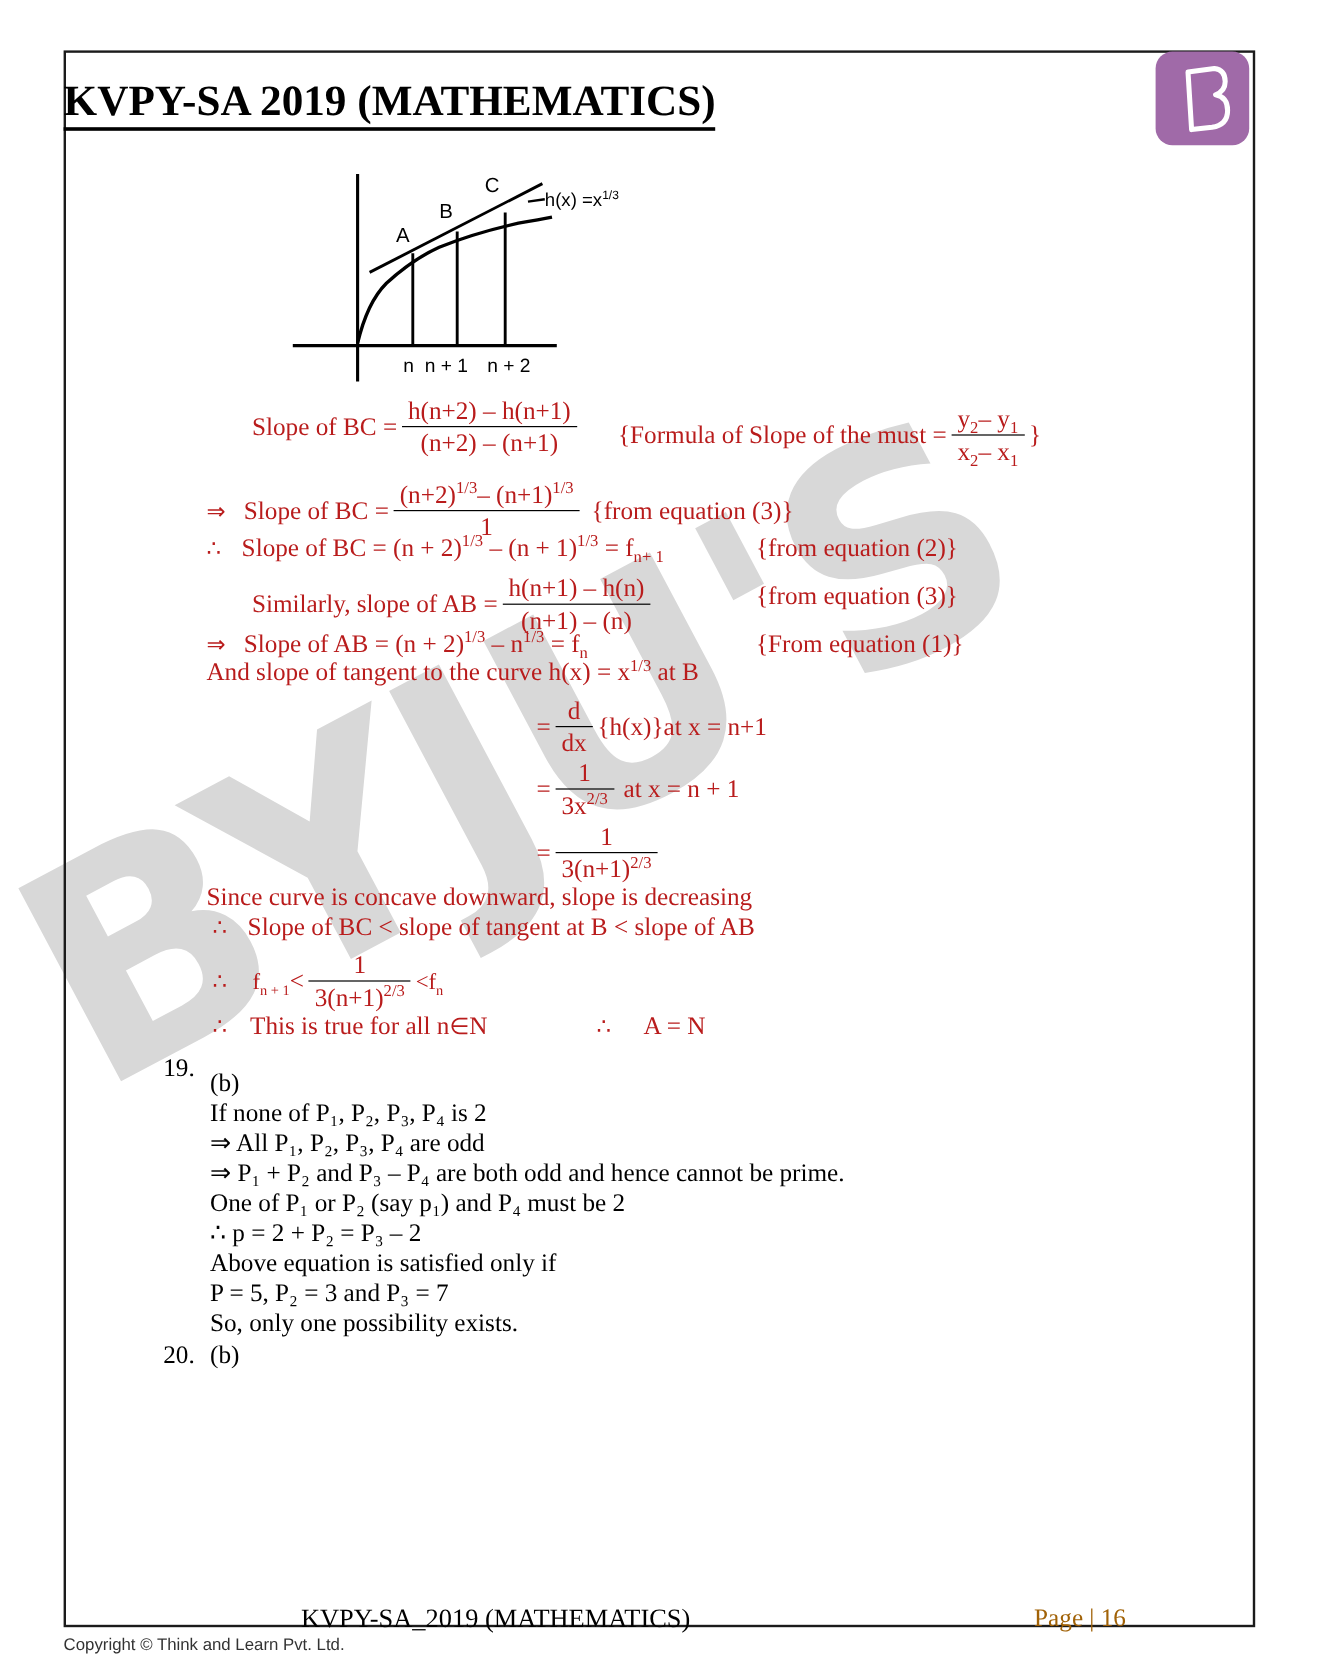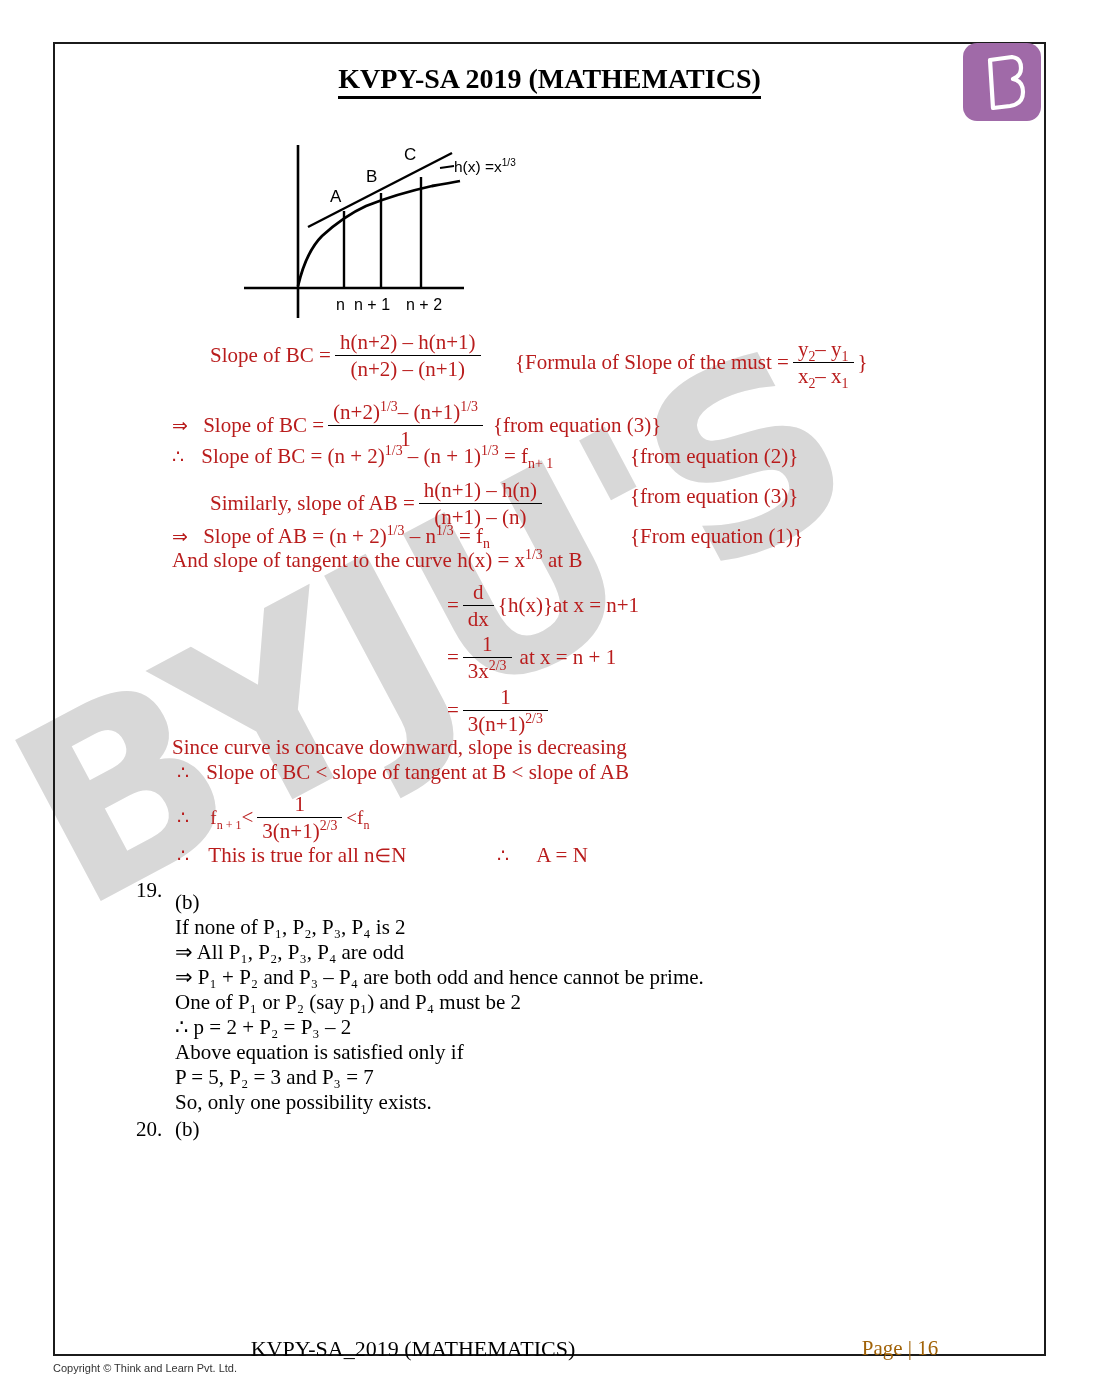--- a/index.html
+++ b/index.html
@@ -41,24 +41,23 @@
     box-sizing:border-box;
     z-index:1;
   }
 
   #content{position:absolute;left:0;top:0;width:1100px;height:1400px;z-index:2;}
 
   
   #doc-title{
     position:absolute;
     left:53px;top:63px;width:993px;
-    text-align:center;
     font-family:"Liberation Serif", serif;
     font-weight:bold;
-    font-size:28px;
+    font-size:36px;
     letter-spacing:0px;
     color:#000;
   }
   #doc-title u{text-decoration:none;border-bottom:3px solid #000;padding-bottom:2px;}
 
   #byjus-logo{
     position:absolute;
     left:963px;top:43px;
     width:78px;height:78px;
     background:#a06aa8;
@@ -114,21 +113,21 @@
     position:absolute;left:53px;top:1336px;width:720px;
     text-align:center;font-size:22px;font-family:"Liberation Serif", serif;color:#000;
   }
   #footer-page{
     position:absolute;left:800px;top:1336px;width:200px;
     text-align:center;font-size:21px;font-family:"Liberation Serif", serif;color:#a16207;
   }
   #copyright{
     position:absolute;left:53px;top:1362px;
     font-family:"Liberation Sans", sans-serif;
-    font-size:11px;color:#333;
+    font-size:14px;color:#333;
   }
 </style>
 </head>
 <body>
 
 <div id="watermark">
   <span>BYJU'S</span>
 </div>
 
 <div id="page-frame"></div>

